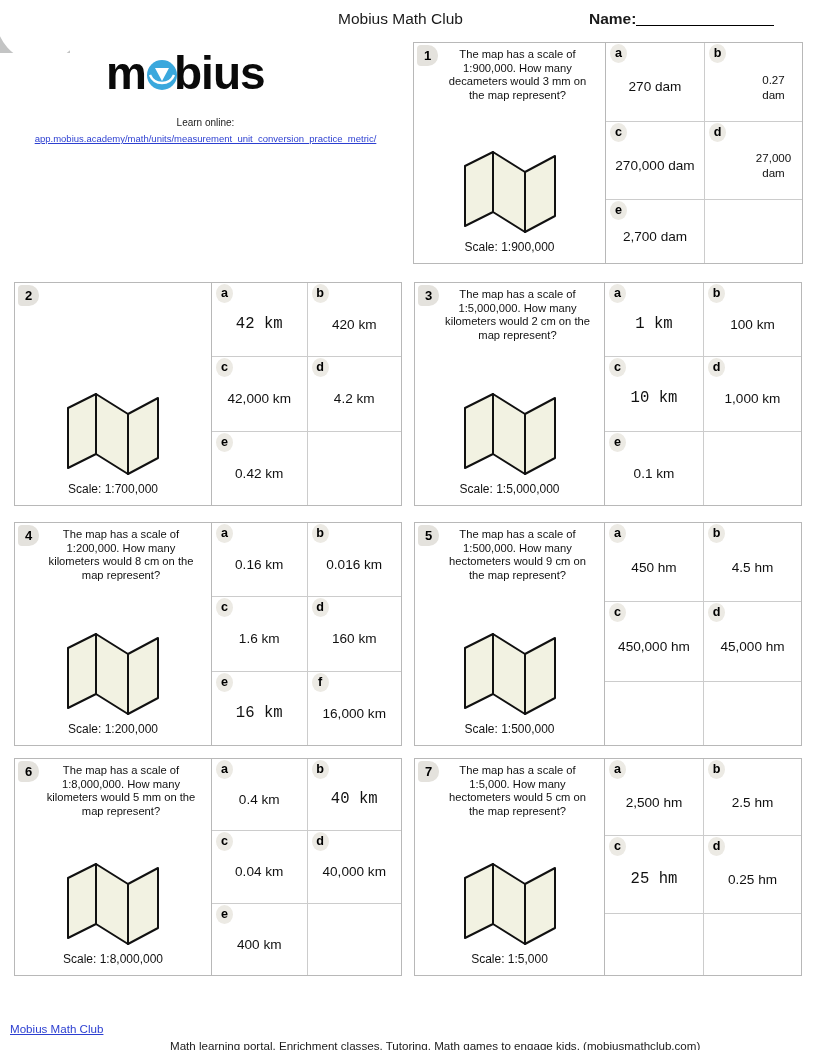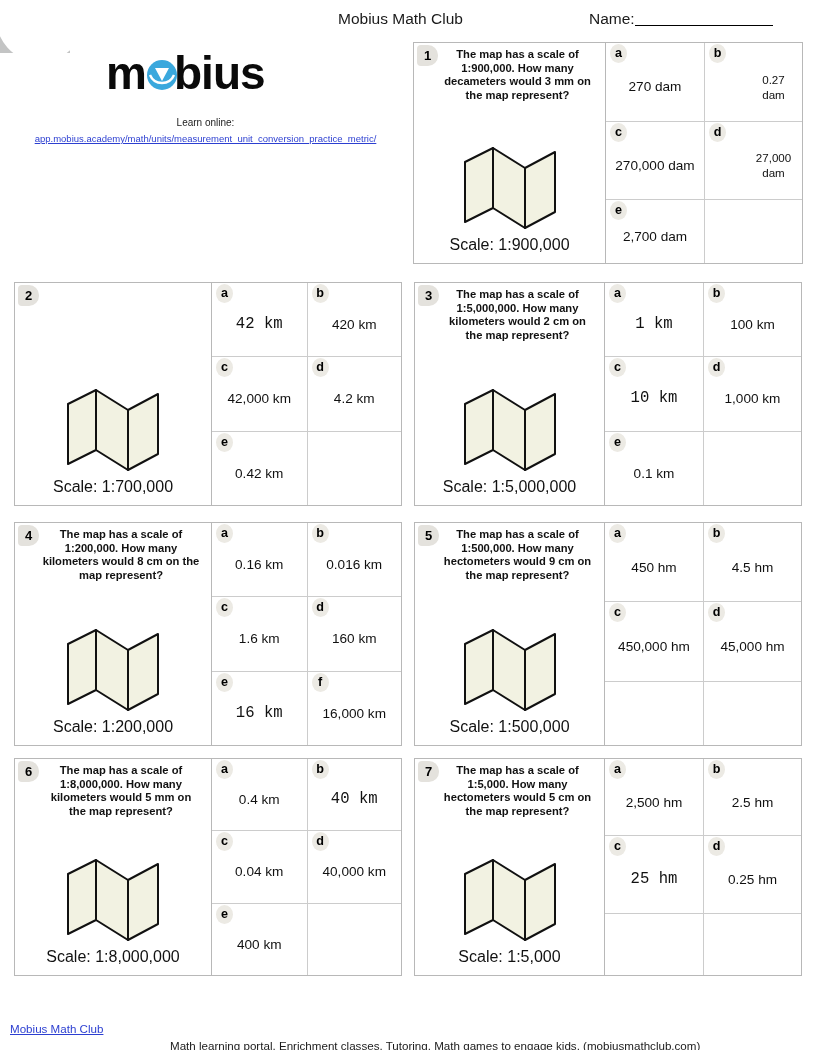--- a/index.html
+++ b/index.html
@@ -41,20 +41,21 @@
     font-size: 15.5px;
     color: #1a1a1a;
     white-space: nowrap;
   }
   .header-name-wrap {
     position: absolute;
     left: 589px;
     top: 0px;
     font-size: 15.5px;
     white-space: nowrap;
+    font-weight: bold;
   }
   .header-name-rule {
     display: inline-block;
     width: 138px;
     border-bottom: 1.6px solid #000;
     height: 15px;
     vertical-align: -2px;
   }
 
   
@@ -126,29 +127,28 @@
     line-height: 21px;
     text-align: center;
   }
   .qtext {
     margin: 5px 8px 0 26px;
     font-size: 11.2px;
     line-height: 13.6px;
     text-align: center;
     color: #111;
     padding-right: 2px;
-    font-weight: bold;
   }
   .map-art {
     margin-top: auto;
     margin-bottom: 2px;
   }
   .map-art svg { display: block; }
   .scale-label {
-    font-size: 16px;
+    font-size: 12px;
     color: #111;
     margin-bottom: 9px;
     margin-top: 4px;
     text-align: center;
   }
 
   
   .opts {
     flex: 1;
     display: grid;

